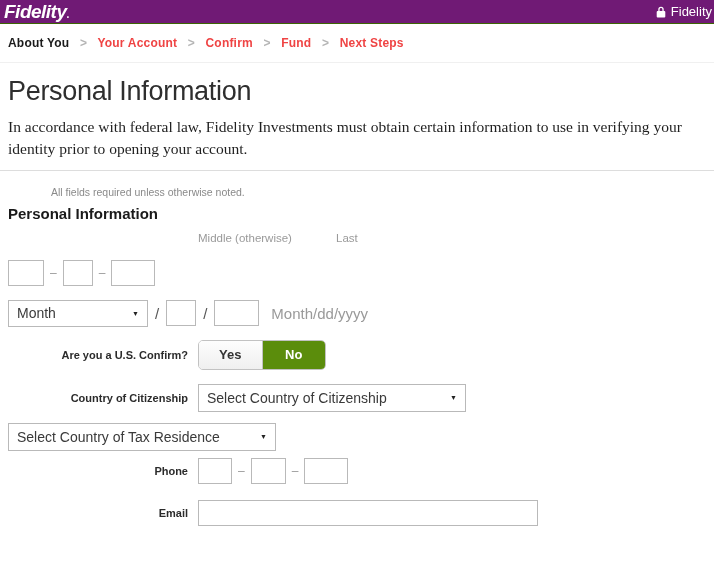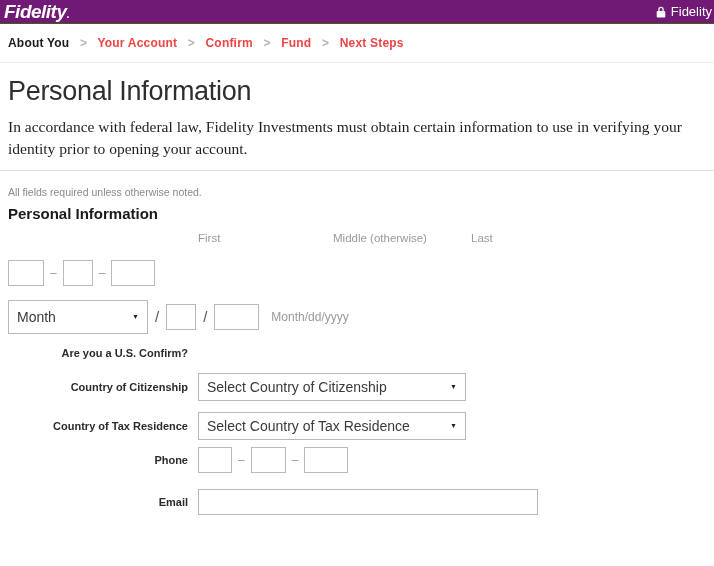--- a/index.html
+++ b/index.html
@@ -30,21 +30,21 @@
   .bc-sep { color: #b5b5b5; margin: 0 7px; font-weight: bold; }
 
   
   main { padding: 0 8px; }
   h1.page-title { margin-top: 13px; font-size: 27px; font-weight: normal; color: #2e2e2e; letter-spacing: -0.3px; }
   p.intro {
     margin-top: 9px; font-family: "Liberation Serif", serif;
     font-size: 15.5px; line-height: 1.45; color: #1f1f1f; max-width: 700px;
   }
   .divider { margin-top: 9px; border-top: 1px solid #ddd; margin-left: -8px; margin-right: -8px; }
-  .required-note { margin-top: 15px; font-size: 10.5px; color: #8a8a8a; }
+  .required-note { margin-top: 15px; font-size: 10.5px; color: #8a8a8a; margin-left: 43px; }
   h2.section-title { margin-top: 7px; font-size: 15px; font-weight: bold; color: #1a1a1a; }
 
   
   .row { display: flex; align-items: center; }
   .flabel {
     width: 190px; padding-right: 10px; text-align: right; flex: none;
     font-size: 11px; font-weight: bold; color: #2b2b2b;
   }
   .col-heads { margin-top: 10px; padding-left: 190px; display: flex; font-size: 11.5px; color: #9a9a9a; }
   .col-heads .ch1 { width: 135px; }
@@ -61,28 +61,28 @@
   .in-middle { width: 123px; margin-right: 15px; }
   .in-last { width: 122px; }
 
   .ssn-row { margin-top: 16px; }
   .dash { color: #9a9a9a; margin: 0 6px; font-size: 12px; }
   .in-ssn1 { width: 36px; } .in-ssn2 { width: 30px; } .in-ssn3 { width: 44px; }
 
   .dob-row { margin-top: 14px; }
   .slash { color: #555; margin: 0 7px; font-size: 15px; }
   .selectbox {
-    border: 1px solid #b9b9b9; background: #fff; height: 34px;
+    border: 1px solid #b9b9b9; background: #fff; height: 27px;
     display: flex; align-items: center; justify-content: space-between;
     padding: 0 8px; font-size: 14px; color: #3a3a3a; cursor: pointer;
   }
   .caret { font-size: 7px; color: #222; margin-left: 8px; }
   .month-select { width: 140px; }
   .in-dd { width: 30px; } .in-yyyy { width: 45px; }
-  .hint { margin-left: 12px; font-size: 12px; color: #9a9a9a; }
+  .hint { margin-left: 12px; font-size: 15px; color: #9a9a9a; }
 
   .toggle-row { margin-top: 13px; }
   .toggle {
     display: flex; border: 1px solid #c2c2c2; border-radius: 5px; overflow: hidden;
     height: 30px; width: 128px;
   }
   .tbtn {
     flex: 1; display: flex; align-items: center; justify-content: center;
     font-size: 13px; font-weight: bold; cursor: pointer;
   }
@@ -129,21 +129,20 @@
 </nav>
 
 <main>
   <h1 class="page-title">Personal Information</h1>
   <p class="intro">In accordance with federal law, Fidelity Investments must obtain certain information to use in verifying your identity prior to opening your account.</p>
   <div class="divider"></div>
   <div class="required-note">All fields required unless otherwise noted.</div>
   <h2 class="section-title">Personal Information</h2>
 
   <div class="col-heads">
-    <span class="ch1">First</span>
     <span class="ch2">Middle (otherwise)</span>
     <span class="ch3">Last</span>
   </div>
 
 
   <div class="row ssn-row">
     <input type="text" class="in-ssn1" value="" style="">
     <span class="dash">–</span>
     <input type="text" class="in-ssn2" value="" style="">
     <span class="dash">–</span>
@@ -157,32 +156,35 @@
     </div>
     <span class="slash">/</span>
     <input type="text" class="in-dd" value="" style="">
     <span class="slash">/</span>
     <input type="text" class="in-yyyy" value="" style="">
     <span class="hint">Month/dd/yyyy</span>
   </div>
 
   <div class="row toggle-row">
     <span class="flabel">Are you a U.S. Confirm?</span>
+    <div class="toggle">
+      <span class="tbtn off">Yes</span>
+      <span class="tbtn on">No</span>
+    </div>
   </div>
 
   <div class="row country-row1">
     <span class="flabel">Country of Citizenship</span>
     <div class="selectbox country-select">
       <span>Select Country of Citizenship</span>
       <span class="caret">▼</span>
     </div>
   </div>
 
   <div class="row country-row2">
-    <span class="flabel">Country of Tax Residence</span>
     <div class="selectbox country-select">
       <span>Select Country of Tax Residence</span>
       <span class="caret">▼</span>
     </div>
   </div>
 
   <div class="row phone-row">
     <span class="flabel">Phone</span>
     <input type="text" class="in-ph1" value="" style="">
     <span class="dash">–</span>

